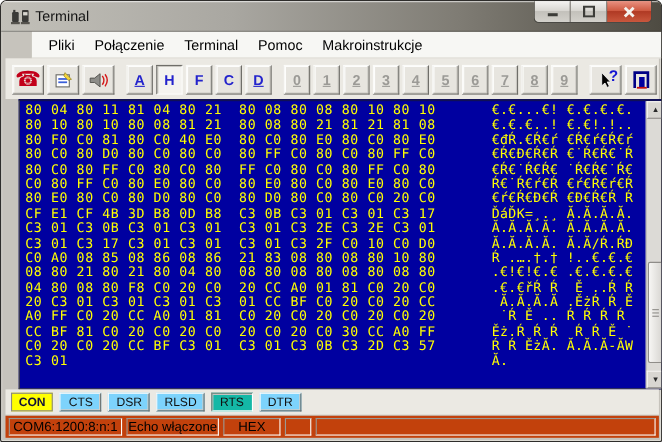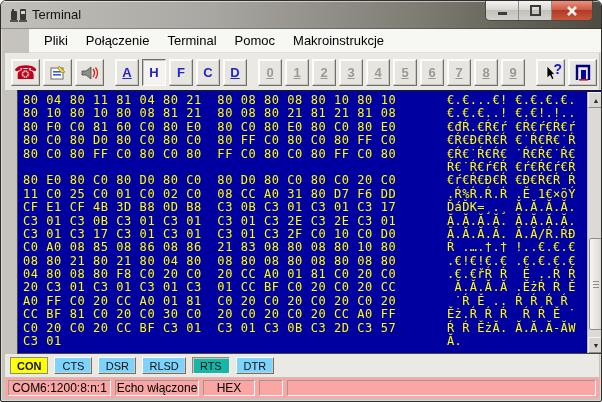--- a/index.html
+++ b/index.html
@@ -61,21 +61,21 @@
   .ind-row{position:absolute;left:4px;top:353px;width:594px;height:23px;background:#ebe9e3;
     display:flex;gap:6px;padding:3px 0 0 5px;}
   .ind{height:17px;min-width:38px;padding:0 6px;display:flex;align-items:center;justify-content:center;
     font-size:11px;color:#111;}
   .ind.on{background:var(--ind-on,#ffff00);border:1px solid #8a8883;color:#10103a;font-weight:bold;}
   .ind.raised{background:#7dd3fc;border:1px solid;border-color:#fbfbf9 #6f6e69 #6f6e69 #fbfbf9;
     box-shadow:inset -1px -1px 0 #cfcdc7;}
   .ind.pressed{background:#14b8a6;border:1px solid;border-color:#8a8883 #ffffff #ffffff #8a8883;
     box-shadow:inset 1px 1px 0 #c5c3bf;}
   
-  .statusbar{position:absolute;left:4px;top:377px;width:594px;height:20px;background:#fca5a5;
+  .statusbar{position:absolute;left:4px;top:377px;width:594px;height:20px;background:#c2410c;
     display:flex;gap:4px;padding:2px 3px 0 3px;font-size:12px;}
   .sb-panel{height:16px;border:1px solid;border-color:#9b9993 #fdfdfb #fdfdfb #9b9993;
     display:flex;align-items:center;justify-content:center;color:#000;white-space:nowrap;overflow:hidden;}
   .sb-panel.p0{width:103px;} .sb-panel.p1{width:73px;} .sb-panel.p2{width:84px;}
   .sb-panel.p3{width:52px;} .sb-panel.p4{width:24px;} .sb-panel.p5{flex:1;position:relative;}
 </style>
 </head>
 <body>
 
 <div class="window">
@@ -170,35 +170,34 @@
         <rect x="7" y="6" width="5" height="10" fill="#0000a0"></rect>
         <rect x="5" y="15" width="9" height="1.6" fill="#c21212"></rect>
       </svg>
     </div>
   </div>
 
   <div class="term-wrap">
     <div class="terminal" id="terminal">
         <div class="trow"><span class="hex-span">80 04 80 11 81 04 80 21  80 08 80 08 80 10 80 10</span><span class="ascii-span">€.€...€! €.€.€.€.</span></div>
         <div class="trow"><span class="hex-span">80 10 80 10 80 08 81 21  80 08 80 21 81 21 81 08</span><span class="ascii-span">€.€.€..! €.€!.!..</span></div>
-        <div class="trow"><span class="hex-span">80 F0 C0 81 60 C0 80 E0  80 C0 80 E0 80 C0 80 E0</span><span class="ascii-span">€đŔ.€Ŕ€ŕ €Ŕ€ŕ€Ŕ€ŕ</span></div>
+        <div class="trow"><span class="hex-span">80 F0 C0 81 80 C0 40 E0  80 C0 80 E0 80 C0 80 E0</span><span class="ascii-span">€đŔ.€Ŕ€ŕ €Ŕ€ŕ€Ŕ€ŕ</span></div>
         <div class="trow"><span class="hex-span">80 C0 80 D0 80 C0 80 C0  80 FF C0 80 C0 80 FF C0</span><span class="ascii-span">€Ŕ€Đ€Ŕ€Ŕ €˙Ŕ€Ŕ€˙Ŕ</span></div>
         <div class="trow"><span class="hex-span">80 C0 80 FF C0 80 C0 80  FF C0 80 C0 80 FF C0 80</span><span class="ascii-span">€Ŕ€˙Ŕ€Ŕ€ ˙Ŕ€Ŕ€˙Ŕ€</span></div>
-        <div class="trow"><span class="ascii-span">Ŕ€˙Ŕ€ŕ€Ŕ €ŕ€Ŕ€ŕ€Ŕ</span></div>
+        <div class="trow"><span class="hex-span">C0 80 FF C0 80 E0 80 C0  80 E0 80 C0 80 E0 80 C0</span><span class="ascii-span">Ŕ€˙Ŕ€ŕ€Ŕ €ŕ€Ŕ€ŕ€Ŕ</span></div>
         <div class="trow"><span class="hex-span">80 E0 80 C0 80 D0 80 C0  80 D0 80 C0 80 C0 20 C0</span><span class="ascii-span">€ŕ€Ŕ€Đ€Ŕ €Đ€Ŕ€Ŕ Ŕ</span></div>
-        <div class="trow"><span class="hex-span">11 C0 25 C0 01 C0 02 C0  08 CC A0 31 80 D7 F6 DD</span><span class="ascii-span">.Ŕ%Ŕ.Ŕ.Ŕ .Ě 1€×öÝ</span></div>
         <div class="trow"><span class="hex-span">CF E1 CF 4B 3D B8 0D B8  C3 0B C3 01 C3 01 C3 17</span><span class="ascii-span">ĎáĎK=¸.¸ Ă.Ă.Ă.Ă.</span></div>
         <div class="trow"><span class="hex-span">C3 01 C3 0B C3 01 C3 01  C3 01 C3 2E C3 2E C3 01</span><span class="ascii-span">Ă.Ă.Ă.Ă. Ă.Ă.Ă.Ă.</span></div>
         <div class="trow"><span class="hex-span">C3 01 C3 17 C3 01 C3 01  C3 01 C3 2F C0 10 C0 D0</span><span class="ascii-span">Ă.Ă.Ă.Ă. Ă.Ă/Ŕ.ŔĐ</span></div>
         <div class="trow"><span class="hex-span">C0 A0 08 85 08 86 08 86  21 83 08 80 08 80 10 80</span><span class="ascii-span">Ŕ .….†.† !..€.€.€</span></div>
         <div class="trow"><span class="hex-span">08 80 21 80 21 80 04 80  08 80 08 80 08 80 08 80</span><span class="ascii-span">.€!€!€.€ .€.€.€.€</span></div>
         <div class="trow"><span class="hex-span">04 80 08 80 F8 C0 20 C0  20 CC A0 01 81 C0 20 C0</span><span class="ascii-span">.€.€řŔ Ŕ  Ě ..Ŕ Ŕ</span></div>
         <div class="trow"><span class="hex-span">20 C3 01 C3 01 C3 01 C3  01 CC BF C0 20 C0 20 CC</span><span class="ascii-span"> Ă.Ă.Ă.Ă .ĚżŔ Ŕ Ě</span></div>
         <div class="trow"><span class="hex-span">A0 FF C0 20 CC A0 01 81  C0 20 C0 20 C0 20 C0 20</span><span class="ascii-span"> ˙Ŕ Ě .. Ŕ Ŕ Ŕ Ŕ </span></div>
-        <div class="trow"><span class="hex-span">CC BF 81 C0 20 C0 30 C0  20 C0 20 C0 20 CC A0 FF</span><span class="ascii-span">Ěż.Ŕ Ŕ Ŕ  Ŕ Ŕ Ě ˙</span></div>
+        <div class="trow"><span class="hex-span">CC BF 81 C0 20 C0 20 C0  20 C0 20 C0 30 CC A0 FF</span><span class="ascii-span">Ěż.Ŕ Ŕ Ŕ  Ŕ Ŕ Ě ˙</span></div>
         <div class="trow"><span class="hex-span">C0 20 C0 20 CC BF C3 01  C3 01 C3 0B C3 2D C3 57</span><span class="ascii-span">Ŕ Ŕ ĚżĂ. Ă.Ă.Ă-ĂW</span></div>
         <div class="trow"><span class="hex-span">C3 01</span><span class="ascii-span">Ă.</span></div>
       </div>
     <div class="scrollbar">
       <div class="sb-btn">
         <span>▲</span>
       </div>
       <div class="sb-track">
         <div class="sb-thumb">
           <div class="sb-grip"></div>

